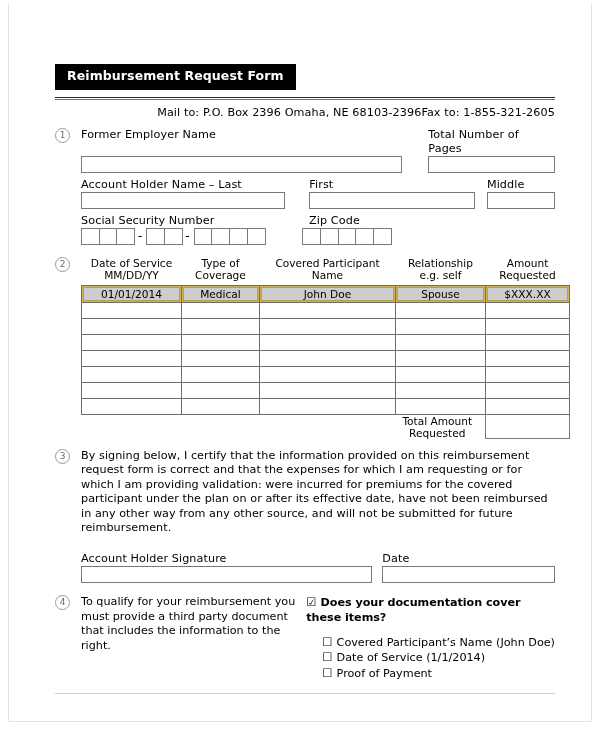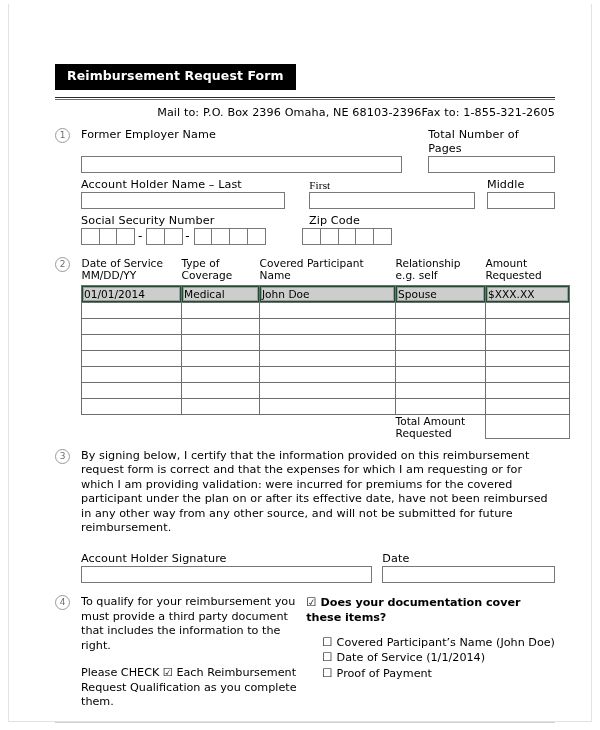--- a/index.html
+++ b/index.html
@@ -92,21 +92,21 @@
     background: #ffffff;
     box-sizing: border-box;
   }
   .gap { margin-top: 5px; }
 
   
   .s1-labels, .s1-boxes { display: flex; }
   .w-emp   { width: 340px; }
   .w-pages { width: 134px; margin-left: 26px; }
   .w-last  { width: 222px; }
-  .w-first { width: 180px; margin-left: 24px; font-family: Liberation Serif, serif; }
+  .w-first { width: 180px; margin-left: 24px; }
   .w-mid   { width: 74px;  margin-left: 12px; }
 
   
   .cells { display: flex; align-items: center; }
   .cell {
     width: 19px;
     height: 17px;
     border: 1.3px solid #787878;
     box-sizing: border-box;
     margin-right: -1.3px;
@@ -129,32 +129,32 @@
     width: 488px;
     table-layout: fixed;
     margin-top: 1px;
   }
   .tbl td, .tbl th {
     border: 1.2px solid #6e6e6e;
     height: 15px;
     padding: 0;
     font-weight: normal;
     font-size: 10.6px;
-    text-align: left;
+    text-align: center;
   }
   .tbl .hdrcell {
     border: none;
     height: auto;
     font-size: 10.6px;
     line-height: 12.5px;
     padding-bottom: 3px;
     vertical-align: bottom;
   }
   .tbl tr.example td {
-    background: #14532d;
+    background: #eab308;
     height: 16px;
   }
   .tbl tr.example td > span {
     display: block;
     border: 1px solid #9d9d9d;
     margin: 1px;
     line-height: 12px;
     background: #cdcdcd;
   }
   .c1 { width: 100px; }
@@ -401,21 +401,20 @@
         <div class="box w-date"></div>
       </div>
     </div>
 
     
     <div class="sec" style="margin-top:12px">
       <div class="num">4</div>
       <div class="s4">
         <div class="s4-left">
           <div>To qualify for your reimbursement you must provide a third party document that includes the information to the right.</div>
-          <div class="s4-p2">Please CHECK ☑ Each Reimbursement Request Qualification as you complete them.</div>
         </div>
         <div class="s4-right">
           <div class="s4-head">
             <span class="cb">☑</span><span>Does your documentation cover these items?</span>
           </div>
           <div class="chk-list">
             <div class="chk-item">
               <span class="cb">☐</span><span>Covered Participant’s Name (John Doe)</span>
             </div>
             <div class="chk-item">

